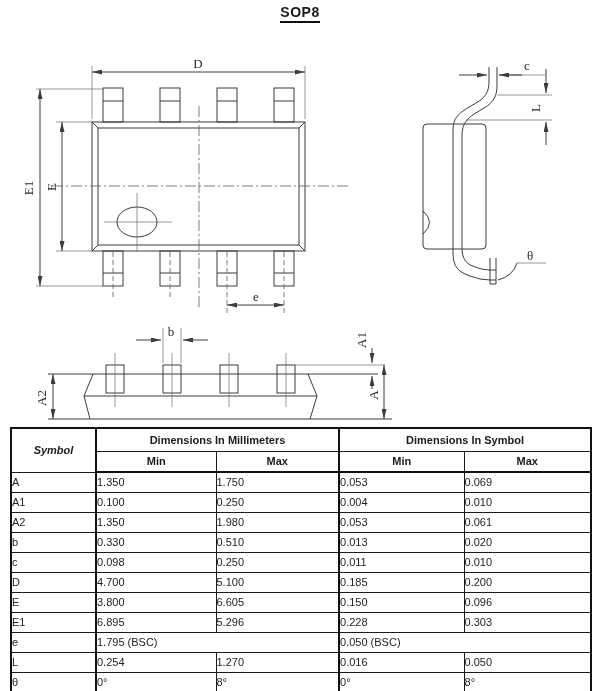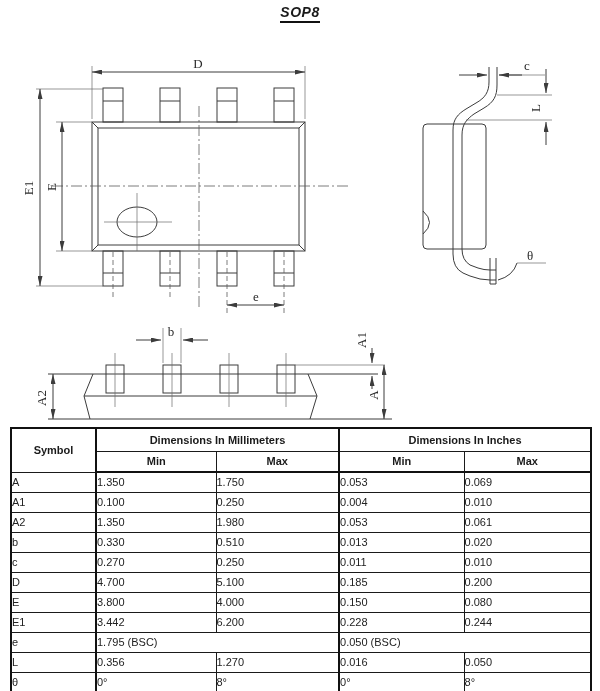--- a/index.html
+++ b/index.html
@@ -1,36 +1,36 @@
 <!DOCTYPE html>
 <html><head>
 <meta charset="utf-8">
 <style>
   html,body{margin:0;padding:0;background:#fff;}
   .page{position:relative;width:600px;height:691px;background:#ffffff;
         font-family:"Liberation Sans",sans-serif;color:#1a1a1a;overflow:hidden;}
   .title-wrap{position:absolute;top:3px;left:0;width:600px;text-align:center;}
   .title{display:inline-block;font-size:14px;font-weight:bold;letter-spacing:0.5px;
-         border-bottom:2px solid #111;padding-bottom:1px;font-style:italic;}
+         border-bottom:2px solid #111;padding-bottom:1px;}
   svg{position:absolute;top:22px;left:0;}
   svg .ln{stroke:#3c3c3c;stroke-width:1;fill:none;}
   svg .thin{stroke:#6a6a6a;stroke-width:0.7;fill:none;}
   svg .cl{stroke:#5a5a5a;stroke-width:0.8;fill:none;stroke-dasharray:11 3 2 3;}
   svg .dash{stroke:#5a5a5a;stroke-width:0.8;fill:none;stroke-dasharray:5 3;}
   svg text{fill:#2a2a2a;font-family:"Liberation Serif",serif;font-size:13px;stroke:none;}
   table.dims{position:absolute;left:10px;top:427px;width:580px;
              border-collapse:collapse;border:2px solid #111;table-layout:fixed;}
   table.dims th,table.dims td{border:1px solid #1a1a1a;
              padding:0;font-size:11px;line-height:1;}
   table.dims th{font-weight:bold;}
   table.dims thead tr.grp th{height:22px;}
   table.dims thead tr.mm th{height:19px;border-bottom:2px solid #111;}
   table.dims td{height:19px;color:#222;}
   .thick-r{border-right:2px solid #111 !important;}
-  th.sym{border-bottom:2px solid #111;}
+  th.sym{border-bottom:2px solid #111;font-style:italic;}
 </style>
 </head>
 <body>
 
 <div class="page">
 
   <div class="title-wrap">
     <span class="title">SOP8</span>
   </div>
 
@@ -193,21 +193,21 @@
       <col style="width:85px">
         <col style="width:120px">
         <col style="width:123px">
       <col style="width:125px">
         <col style="width:127px">
     </colgroup>
     <thead>
       <tr class="grp">
         <th rowspan="2" class="thick-r sym">Symbol</th>
         <th colspan="2" class="thick-r">Dimensions In Millimeters</th>
-        <th colspan="2">Dimensions In Inches</th>
+        <th colspan="2">Dimensions In Symbol</th>
       </tr>
       <tr class="mm">
         <th>Min</th>
         <th class="thick-r">Max</th>
         <th>Min</th>
         <th>Max</th>
       </tr>
     </thead>
     <tbody>
       <tr>
@@ -233,54 +233,54 @@
       </tr>
       <tr>
         <td class="thick-r">b</td>
         <td>0.330</td>
         <td class="thick-r">0.510</td>
         <td>0.013</td>
         <td>0.020</td>
       </tr>
       <tr>
         <td class="thick-r">c</td>
-        <td>0.270</td>
+        <td>0.098</td>
         <td class="thick-r">0.250</td>
         <td>0.011</td>
         <td>0.010</td>
       </tr>
       <tr>
         <td class="thick-r">D</td>
         <td>4.700</td>
         <td class="thick-r">5.100</td>
         <td>0.185</td>
         <td>0.200</td>
       </tr>
       <tr>
         <td class="thick-r">E</td>
         <td>3.800</td>
-        <td class="thick-r">4.000</td>
+        <td class="thick-r">6.605</td>
         <td>0.150</td>
-        <td>0.080</td>
+        <td>0.096</td>
       </tr>
       <tr>
         <td class="thick-r">E1</td>
-        <td>3.442</td>
-        <td class="thick-r">6.200</td>
+        <td>6.895</td>
+        <td class="thick-r">5.296</td>
         <td>0.228</td>
-        <td>0.244</td>
+        <td>0.303</td>
       </tr>
       <tr>
         <td class="thick-r">e</td>
         <td colspan="2" class="thick-r">1.795 (BSC)</td>
         <td colspan="2">0.050 (BSC)</td>
       </tr>
       <tr>
         <td class="thick-r">L</td>
-        <td>0.356</td>
+        <td>0.254</td>
         <td class="thick-r">1.270</td>
         <td>0.016</td>
         <td>0.050</td>
       </tr>
       <tr>
         <td class="thick-r">θ</td>
         <td>0°</td>
         <td class="thick-r">8°</td>
         <td>0°</td>
         <td>8°</td>

